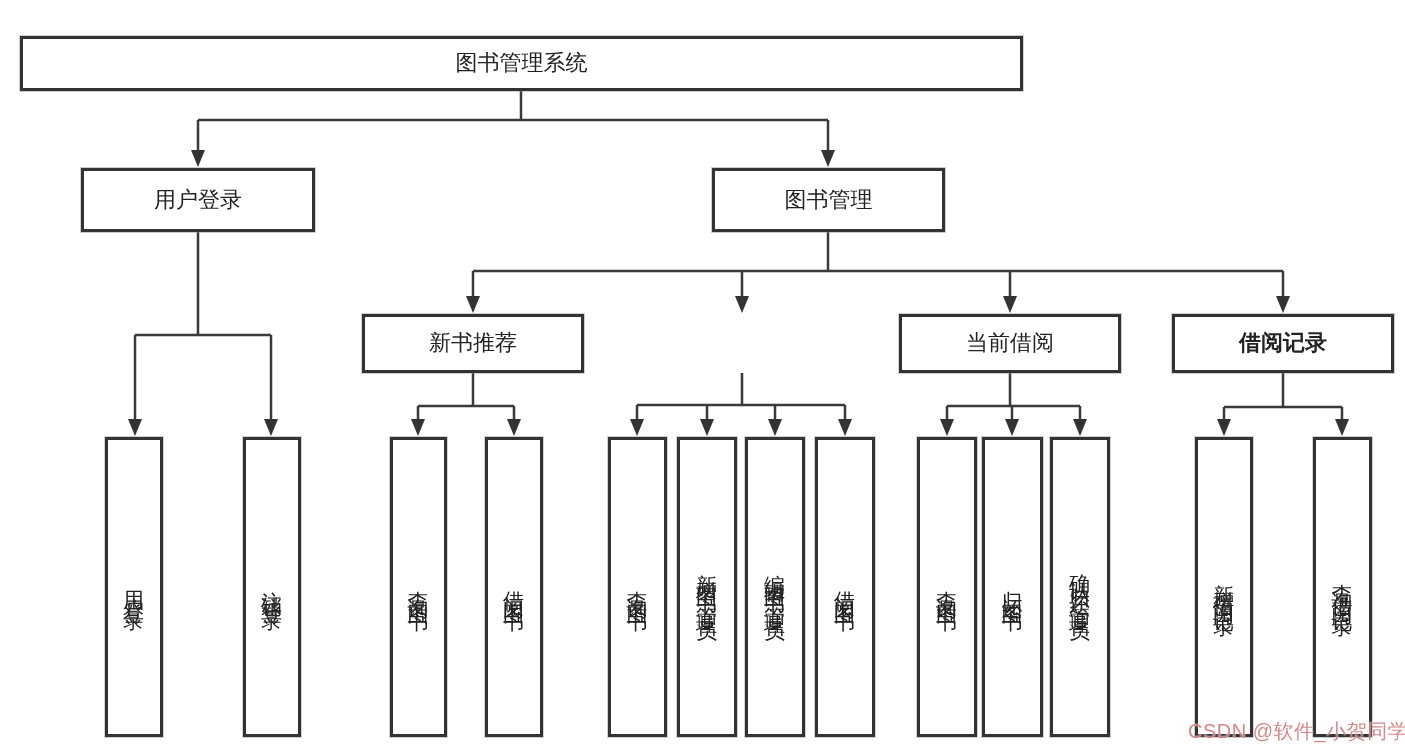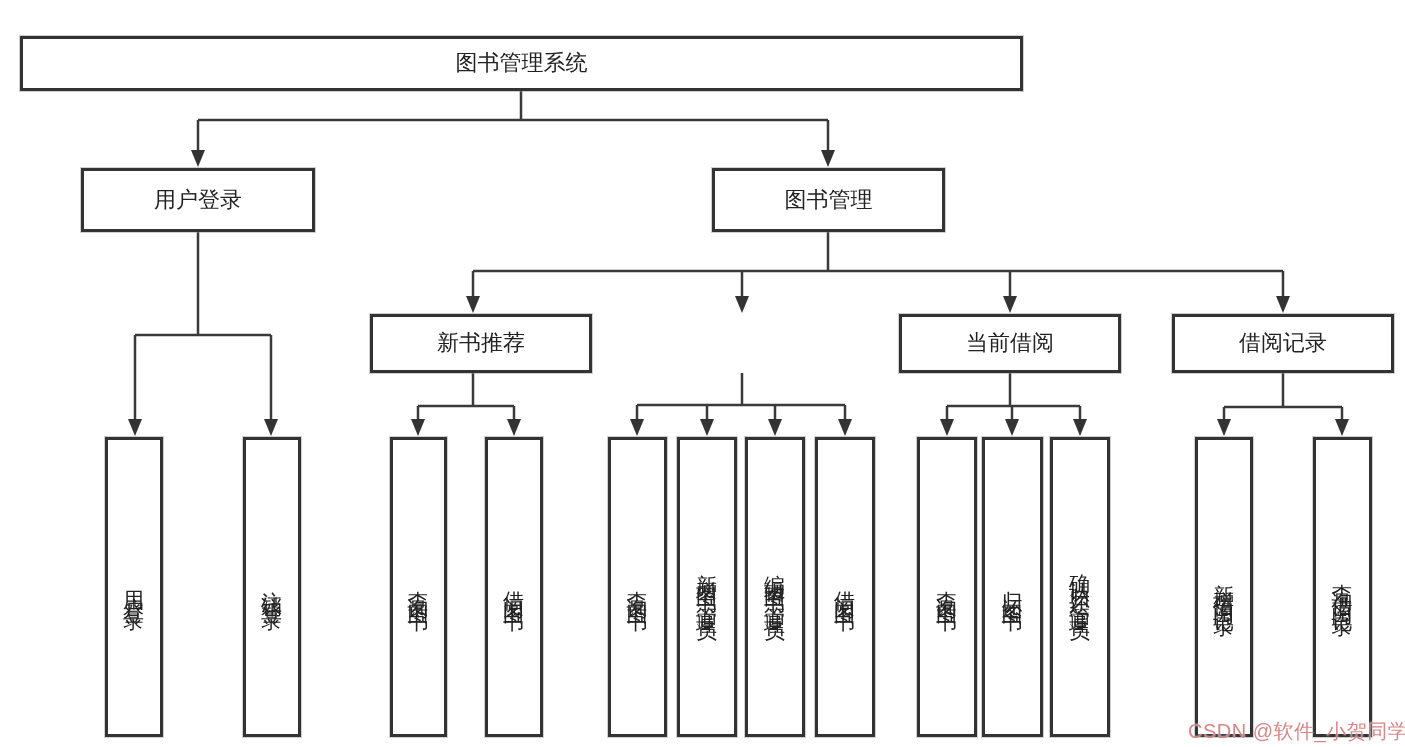--- a/index.html
+++ b/index.html
@@ -36,24 +36,24 @@
     font-size: 21px;
     letter-spacing: 0.32em;
     white-space: normal;
   }
   
   .n-root { left: 20px;  top: 12px;  width: 1003px; height: 55px; margin-top: 24px; }
   
   .n-l2a  { left: 81px;  top: 168px; width: 234px;  height: 64px; }
   .n-l2b  { left: 712px; top: 168px; width: 233px;  height: 64px; font-family: Liberation Serif, serif; }
   
-  .n-l3a  { left: 370px;  top: 314px; width: 222px; height: 59px; }
+  .n-l3a  { left: 362px;  top: 314px; width: 222px; height: 59px; }
   .n-l3b  { left: 631px;  top: 314px; width: 222px; height: 59px; }
   .n-l3c  { left: 899px;  top: 314px; width: 222px; height: 59px; }
-  .n-l3d  { left: 1172px; top: 314px; width: 222px; height: 59px; }
+  .n-l3d  { left: 1172px; top: 314px; width: 222px; height: 59px; font-weight: bold; }
   
   .n-a1 { left: 105px;  top: 437px; width: 58px; height: 300px; }
   .n-a2 { left: 243px;  top: 437px; width: 58px; height: 300px; }
   .n-b1 { left: 390px;  top: 437px; width: 57px; height: 300px; }
   .n-b2 { left: 485px;  top: 437px; width: 58px; height: 300px; }
   .n-c1 { left: 608px;  top: 437px; width: 59px; height: 300px; }
   .n-c2 { left: 677px;  top: 437px; width: 60px; height: 300px; }
   .n-c3 { left: 745px;  top: 437px; width: 60px; height: 300px; }
   .n-c4 { left: 815px;  top: 437px; width: 60px; height: 300px; }
   .n-d1 { left: 917px;  top: 437px; width: 60px; height: 300px; }

